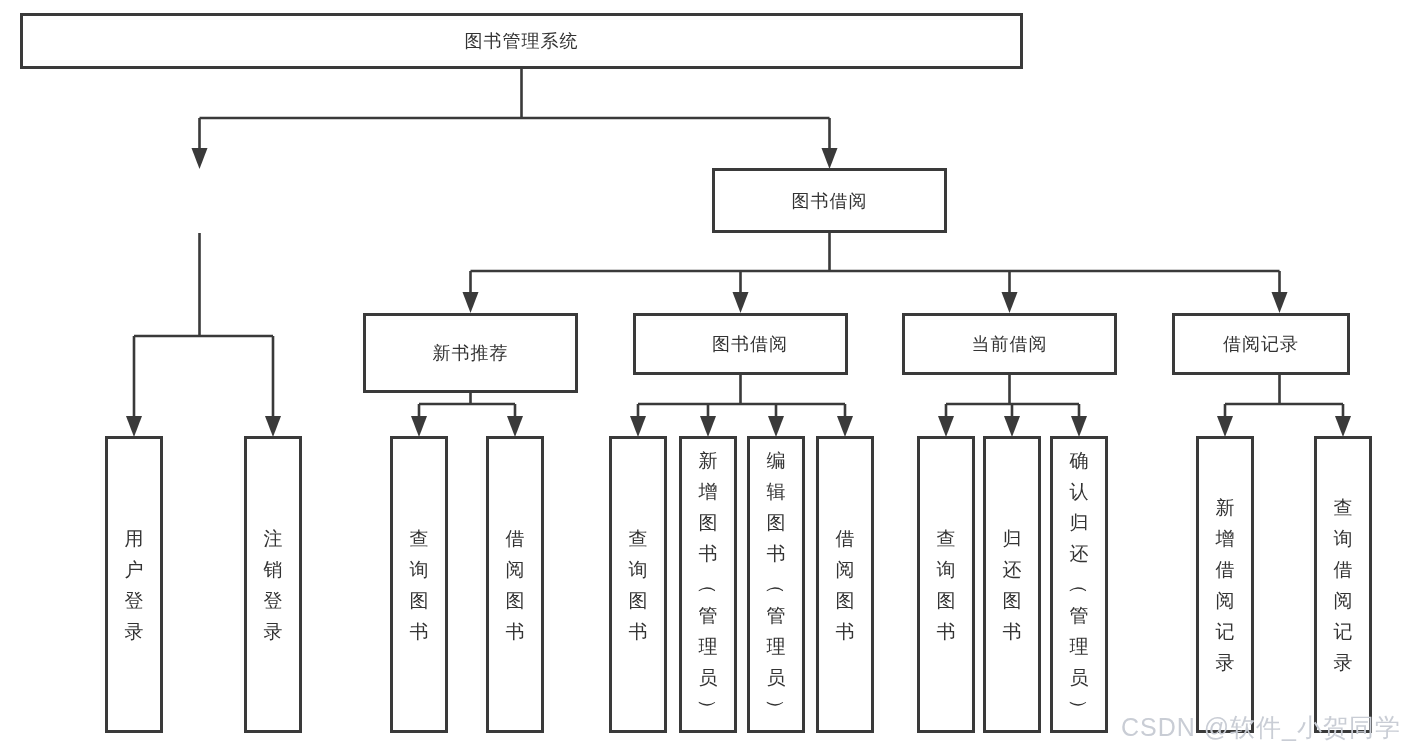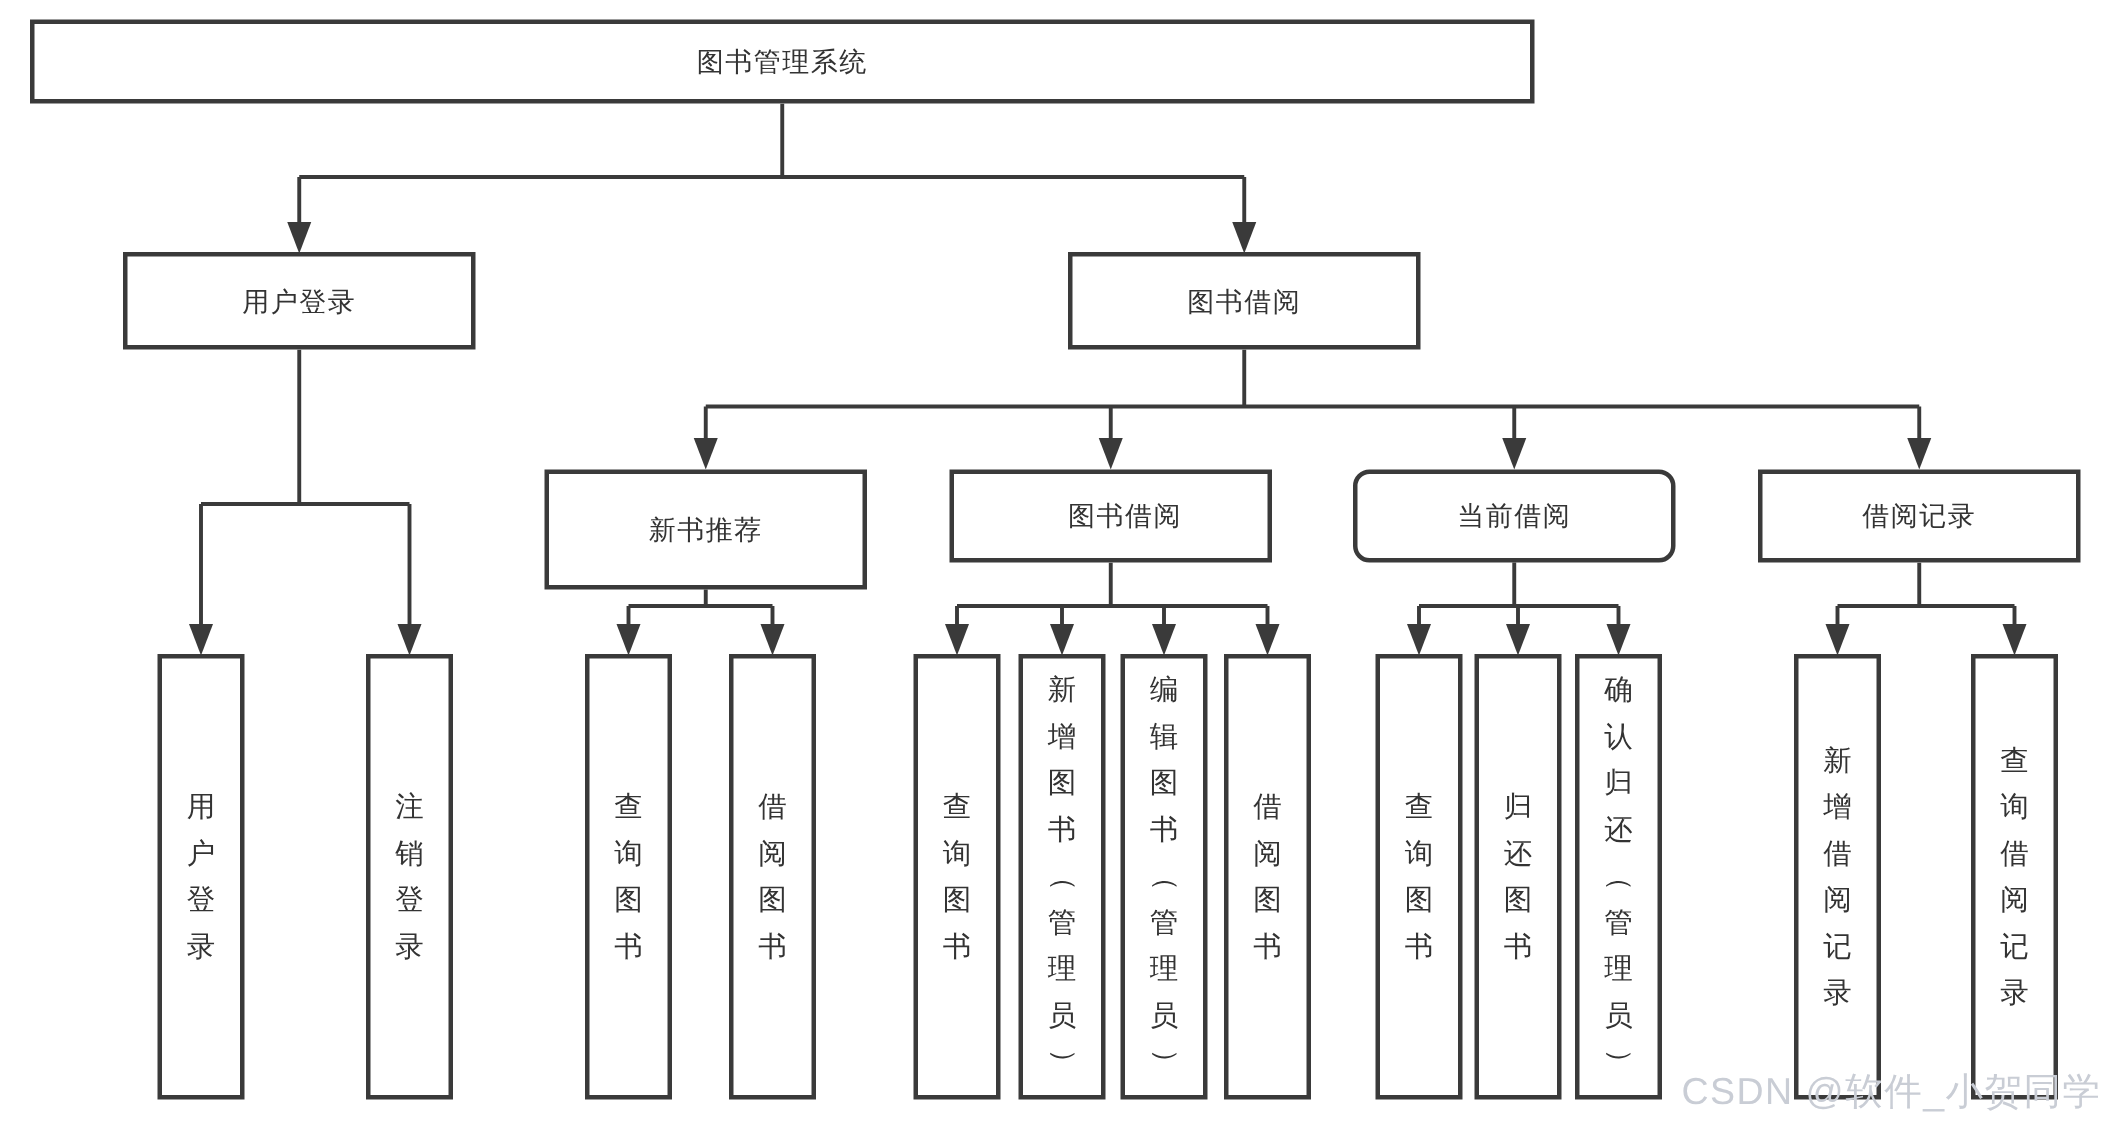--- a/index.html
+++ b/index.html
@@ -89,27 +89,26 @@
     <polygon points="1004,416 1020,416 1012,437"></polygon>
     <polygon points="1071,416 1087,416 1079,437"></polygon>
 
     <path d="M1279.5 375 V404 M1225 404 H1343 M1225 404 V420 M1343 404 V420"></path>
     <polygon points="1217,416 1233,416 1225,437"></polygon>
     <polygon points="1335,416 1351,416 1343,437"></polygon>
   </svg>
 
   <div class="node" style="left:20px;top:13px;width:1003px;height:56px;">图书管理系统</div>
 
-  <div class="node" style="left:82px;top:168px;width:235px;height:65px;">用户登录</div>
   <div class="node" style="left:712px;top:168px;width:235px;height:65px;">图书借阅</div>
 
   <div class="node" style="left:363px;top:313px;width:215px;height:80px;">新书推荐</div>
   <div class="node" style="left:633px;top:313px;width:215px;height:62px;padding-left:19px;">图书借阅</div>
-  <div class="node" style="left:902px;top:313px;width:215px;height:62px;border-radius:11px;">当前借阅</div>
-  <div class="node" style="left:1172px;top:313px;width:215px;height:62px;">借阅记录</div>
+  <div class="node" style="left:902px;top:313px;width:215px;height:62px;">当前借阅</div>
+  <div class="node" style="left:1172px;top:313px;width:178px;height:62px;">借阅记录</div>
 
   <div class="node leaf vtext" style="left:105px;top:436px;width:58px;height:297px;">
       <span>用</span>
       <span>户</span>
       <span>登</span>
       <span>录</span>
     </div>
   <div class="node leaf vtext" style="left:244px;top:436px;width:58px;height:297px;">
       <span>注</span>
       <span>销</span>

